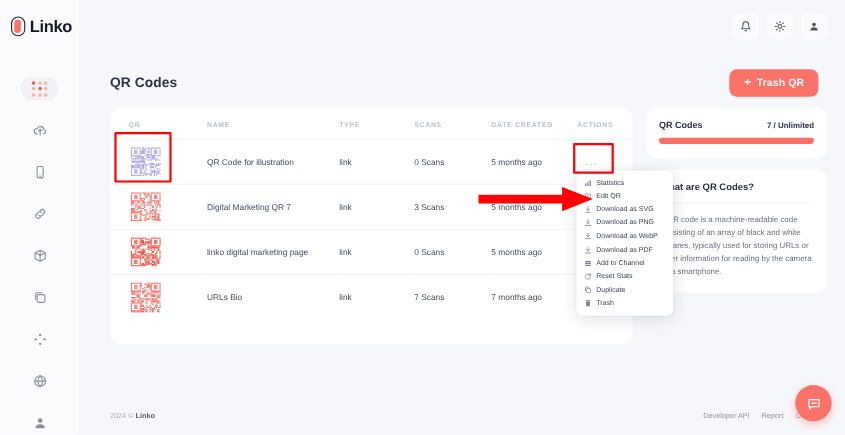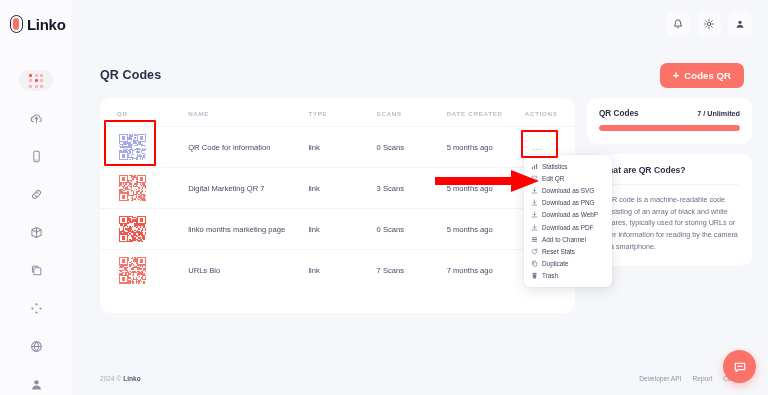--- a/index.html
+++ b/index.html
@@ -273,21 +273,21 @@
       </svg>
     </div>
   </div>
 
   <div class="main">
 
     <div class="page-head">
       <div class="page-title">QR Codes</div>
       <button class="create-btn">
         <span class="plus">+</span>
-        <span>Codes QR</span>
+        <span>Trash QR</span>
       </button>
     </div>
 
     <div class="content">
 
       <div class="table-card">
         <table>
           <colgroup>
             <col class="col-qr">
               <col class="col-name">
@@ -748,21 +748,21 @@
                       <span style="background: rgb(167, 169, 232);"></span>
                       <span style="background: transparent;"></span>
                       <span style="background: rgb(167, 169, 232);"></span>
                       <span style="background: transparent;"></span>
                       <span style="background: rgb(167, 169, 232);"></span>
                       <span style="background: transparent;"></span>
                       <span style="background: transparent;"></span>
                     </div>
                   </div>
                 </td>
-                <td>QR Code for information</td>
+                <td>QR Code for illustration</td>
                 <td>link</td>
                 <td>0 Scans</td>
                 <td>5 months ago</td>
                 <td>
                   <div class="dots-btn">...</div>
                 </td>
               </tr>
               <tr>
                 <td>
                   <div class="qr-thumb">
@@ -1660,21 +1660,21 @@
                       <span style="background: transparent;"></span>
                       <span style="background: rgb(244, 86, 74);"></span>
                       <span style="background: transparent;"></span>
                       <span style="background: rgb(244, 86, 74);"></span>
                       <span style="background: rgb(244, 86, 74);"></span>
                       <span style="background: transparent;"></span>
                       <span style="background: transparent;"></span>
                     </div>
                   </div>
                 </td>
-                <td>linko months marketing page</td>
+                <td>linko digital marketing page</td>
                 <td>link</td>
                 <td>0 Scans</td>
                 <td>5 months ago</td>
                 <td>
                   <div class="dots-btn">...</div>
                 </td>
               </tr>
               <tr>
                 <td>
                   <div class="qr-thumb">

